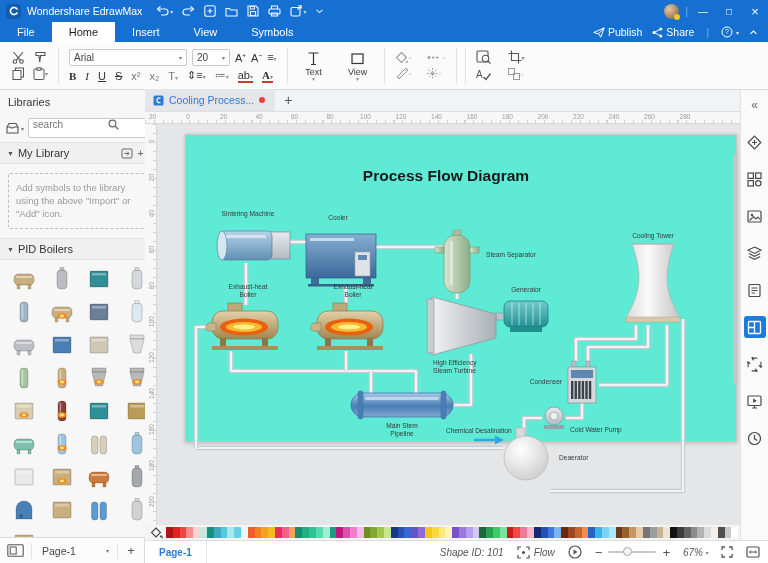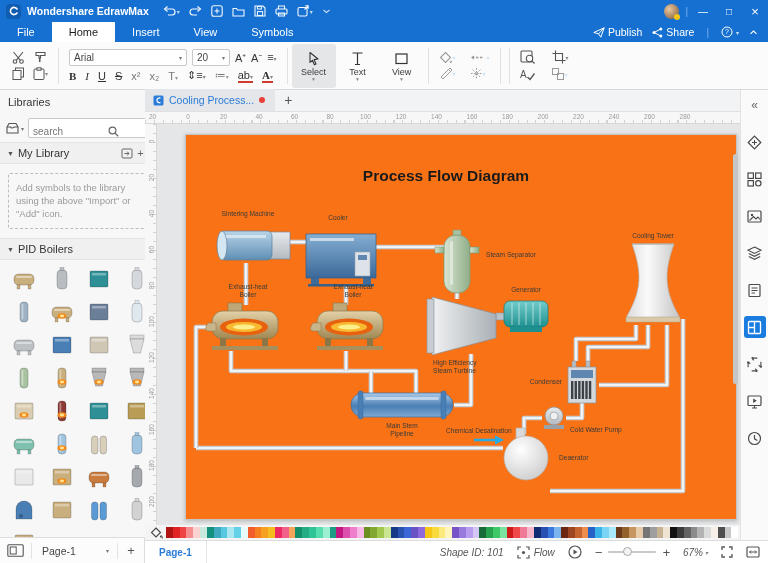--- a/index.html
+++ b/index.html
@@ -3,21 +3,21 @@
 <meta charset="utf-8">
 <style>
   * { margin:0; padding:0; box-sizing:border-box; }
   html,body { width:768px; height:563px; overflow:hidden; font-family:"Liberation Sans", sans-serif; background:#fff; }
   #app { position:relative; width:768px; height:563px; }
   svg { display:block; }
 
   
   #titlebar { position:absolute; left:0; top:0; width:768px; height:22px; background:#1570d2; display:flex; align-items:center; color:#fff; }
   .logo { width:15px; height:15px; margin:0 6px 0 6px; background:#0f5cb0; border-radius:4px; display:flex; align-items:center; justify-content:center; }
-  .apptitle { font-size:10.5px; font-weight:bold; margin-right:14px; white-space:nowrap; }
+  .apptitle { font-size:10.5px; font-weight:normal; margin-right:14px; white-space:nowrap; }
   .qat { display:flex; align-items:center; gap:9px; }
   .ticon { display:flex; align-items:center; gap:1px; cursor:pointer; opacity:.95; }
   .caret { font-size:6px; color:#cfe2f6; }
   .tb-spacer { flex:1; }
   .avatar { width:15px; height:15px; border-radius:50%; background:radial-gradient(circle at 35% 35%, #e8c9a0, #7a5230); position:relative; margin-right:4px; }
   .avatar:after { content:""; position:absolute; right:-1px; bottom:-1px; width:6px; height:6px; border-radius:50%; background:#f5c518; }
   .winbtns { display:flex; align-items:center; height:22px; }
   .winbtn { width:26px; height:22px; display:flex; align-items:center; justify-content:center; font-size:10px; cursor:pointer; }
   .tbsep { color:#7fb0e4; font-size:10px; margin:0 2px; }
 
@@ -41,21 +41,21 @@
   .tool { display:flex; flex-direction:column; align-items:center; justify-content:center; width:44px; height:44px; cursor:pointer; border-radius:3px; font-size:9px; gap:1px; color:#3a3a3a; }
   .tool.active { background:#e4e6e8; }
   .tool .tcaret { font-size:5px; color:#888; line-height:3px; }
   .bigbtn { display:flex; flex-direction:column; align-items:center; justify-content:center; width:72px; height:44px; cursor:pointer; font-size:9px; gap:2px; color:#3a3a3a; }
 
   
   #sidebar { position:absolute; left:0; top:90px; width:162px; height:447px; background:#f7f7f8; border-right:1px solid #ddd; font-size:11px; color:#333; }
   .sb-head { height:24px; display:flex; align-items:center; padding:0 8px; justify-content:space-between; }
   .sb-search { height:28px; display:flex; align-items:center; padding:0 4px 0 6px; gap:4px; }
   .drawer { display:flex; align-items:center; cursor:pointer; }
-  .searchbox { flex:1; height:20px; border:1px solid #c9c9c9; background:#fff; border-radius:2px; display:flex; align-items:flex-end; padding:0 4px; gap:3px; }
+  .searchbox { flex:1; height:20px; border:1px solid #c9c9c9; background:#fff; border-radius:2px; display:flex; align-items:flex-start; padding:0 4px; gap:3px; }
   .searchbox input { border:none; outline:none; width:72px; font-size:10px; font-family:inherit; color:#333; background:transparent; }
   .spin { display:flex; flex-direction:column; font-size:6px; color:#888; line-height:6px; }
   .sec-head { height:22px; background:#f0f0f1; border-top:1px solid #e3e3e3; border-bottom:1px solid #e3e3e3; display:flex; align-items:center; padding:0 7px; gap:4px; }
   .sec-head .grow { flex:1; }
   .sec-ic { color:#666; font-size:11px; cursor:pointer; display:flex; align-items:center; }
   .tri { font-size:7px; color:#555; }
   .dashed { margin:9px 8px; border:1px dashed #bdbdbd; border-radius:2px; padding:8px 7px; font-size:9.5px; color:#9a9a9a; line-height:1.35; }
   #symgrid { display:grid; grid-template-columns:repeat(4, 1fr); padding:4px 5px; row-gap:3px; justify-items:center; }
   .sym { width:30px; height:30px; display:flex; align-items:center; justify-content:center; cursor:pointer; }
 
@@ -71,21 +71,21 @@
   .docdot { width:6px; height:6px; border-radius:50%; background:#e8413c; }
   .newtab { width:26px; height:22px; display:flex; align-items:center; justify-content:center; font-size:14px; color:#555; cursor:pointer; }
 
   #hruler { position:absolute; left:145px; top:112px; width:595px; height:12px; background:#f7f7f7; border-bottom:1px solid #d8d8d8; overflow:hidden;
     background-image:repeating-linear-gradient(to right,#d2d2d2 0 1px,transparent 1px 8.875px); background-size:100% 3px; background-position:0 100%; background-repeat:no-repeat; }
   .htick { position:absolute; top:1px; font-size:6.5px; color:#9a9a9a; transform:translateX(-50%); }
   #viewport { position:absolute; left:145px; top:124px; width:595px; height:401px; background:#e5e6e8; overflow:hidden; }
   #vruler { position:absolute; left:0; top:0; width:12px; height:401px; background:#f7f7f7; border-right:1px solid #d8d8d8;
     background-image:repeating-linear-gradient(to bottom,#d2d2d2 0 1px,transparent 1px 9px); background-size:3px 100%; background-position:100% 0; background-repeat:no-repeat; }
   .vtick { position:absolute; left:0px; width:12px; text-align:center; font-size:6.5px; color:#9a9a9a; transform:rotate(-90deg); transform-origin:center; }
-  #page { position:absolute; left:40px; top:10px; width:552px; height:386px; background:#f97316; border:1px solid #c5c5c5; box-shadow:0 1px 4px rgba(0,0,0,.22); }
+  #page { position:absolute; left:40px; top:10px; width:552px; height:308px; background:#5eead4; border:1px solid #c5c5c5; box-shadow:0 1px 4px rgba(0,0,0,.22); }
   #vscroll { position:absolute; right:1px; top:0; width:6px; height:401px; }
   #vscroll .thumb { position:absolute; left:0; top:30px; width:5px; height:230px; background:#c4c6c8; border-radius:3px; }
 
   
   #rightrail { position:absolute; left:740px; top:90px; width:28px; height:450px; background:#fafafa; border-left:1px solid #e2e2e2; display:flex; flex-direction:column; align-items:center; padding-top:4px; gap:15px; color:#4a4a4a; }
   .rr { width:22px; height:22px; display:flex; align-items:center; justify-content:center; cursor:pointer; border-radius:3px; }
   .rr.active { background:#1b7ce0; }
 
   
   #palette { position:absolute; left:145px; top:525px; width:595px; height:15px; background:#f4f4f4; display:flex; align-items:center; padding:0 2px; }
@@ -269,27 +269,20 @@
         <span class="fmt" style="color:#777;">x²</span>
         <span class="fmt" style="color:#777;">x₂</span>
         <span class="fmt" style="color:#777;"><span>T</span><span class="caret" style="color:#999">▾</span></span>
         <span class="fmt">⇕≡<span class="caret" style="color:#888">▾</span></span>
         <span class="fmt" style="color:#777;">≔<span class="caret" style="color:#999">▾</span></span>
         <span class="fmt u-red"><span>ab</span><span class="caret" style="color:#888">▾</span></span>
         <span class="fmt u-red"><b>A</b><span class="caret" style="color:#888">▾</span></span>
       </div>
     </div>
     <div class="vsep"></div>
-    <div class="tool active">
-      <svg width="15" height="15" viewBox="0 0 15 15">
-          <path d="M4 1.5 L12 8 L8 8.6 L10 13 L8.4 13.7 L6.4 9.3 L4 11.3 Z" fill="none" stroke="#333" stroke-width="1.1" stroke-linejoin="round"></path>
-        </svg>
-      <span>Select</span>
-        <span class="tcaret">▼</span>
-    </div>
     <div class="tool">
       <svg width="15" height="15" viewBox="0 0 15 15">
           <path d="M2.5 2 H12.5 M7.5 2 V13.5 M5 13.5 H10" stroke="#333" stroke-width="1.2" fill="none"></path>
         </svg>
       <span>Text</span>
         <span class="tcaret">▼</span>
     </div>
     <div class="tool">
       <svg width="15" height="15" viewBox="0 0 15 15">
           <rect x="2" y="3" width="11" height="9.5" fill="none" stroke="#333" stroke-width="1.2"></rect>

